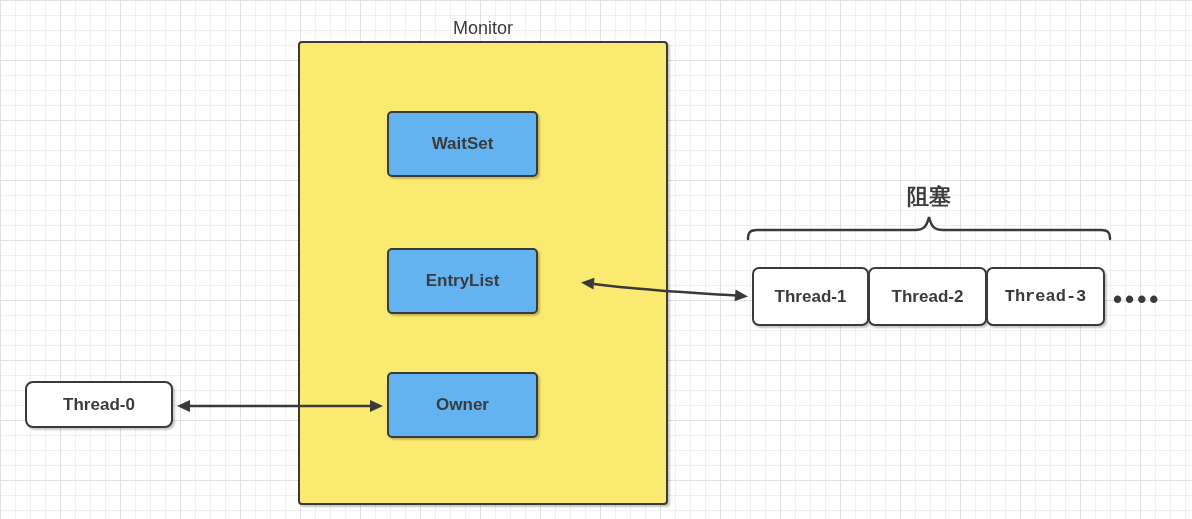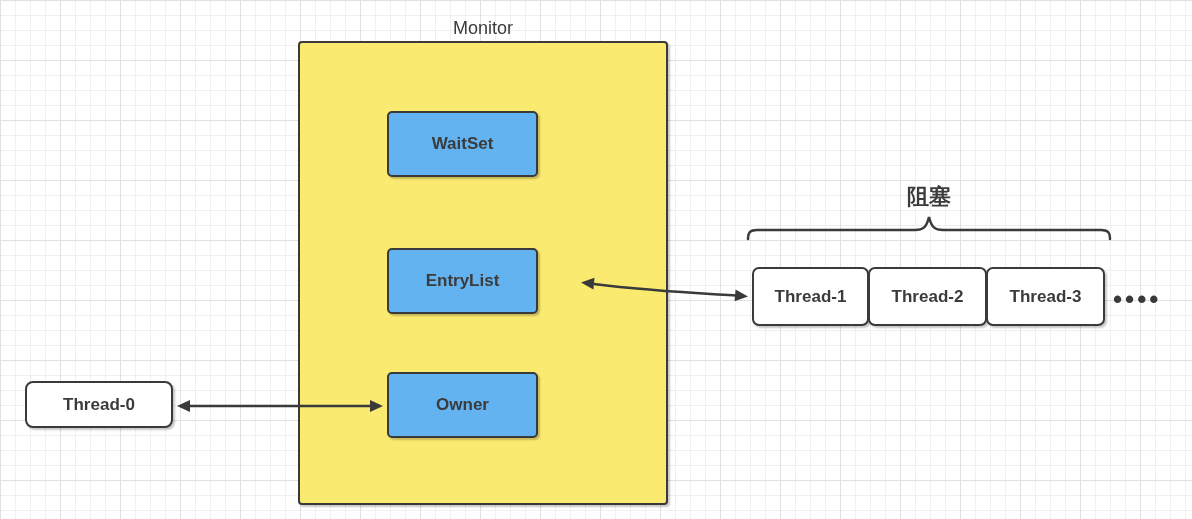--- a/index.html
+++ b/index.html
@@ -40,21 +40,21 @@
   }
   .waitset-box { top: 111px; }
   .entrylist-box { top: 248px; }
   .owner-box { top: 372px; }
   .thread-box {
     background: #FFFFFF; border-radius: 8px;
   }
   .thread0-box { left: 25px; top: 381px; width: 148px; height: 47px; }
   .thread1-box { left: 752px; top: 267px; width: 117px; height: 59px; border-radius: 7px; text-align: center; }
   .thread2-box { left: 868px; top: 267px; width: 119px; height: 59px; border-radius: 7px; }
-  .thread3-box { left: 986px; top: 267px; width: 119px; height: 59px; border-radius: 7px; }
+  .thread3-box { left: 986px; top: 267px; width: 119px; height: 59px; border-radius: 7px; font-family: Liberation Mono, monospace; }
   .blocked-label {
     left: 748px; top: 186px; width: 362px; height: 22px;
     text-align: center; font-weight: 700; font-size: 22px; color: #3B3B3B;
     line-height: 22px;
   }
   .ellipsis {
     left: 1113px; top: 284px; width: 70px; height: 30px;
     font-size: 26px; font-weight: 700; color: #3A3A3A;
     letter-spacing: 3px; line-height: 30px; text-align: left;
     white-space: nowrap;

